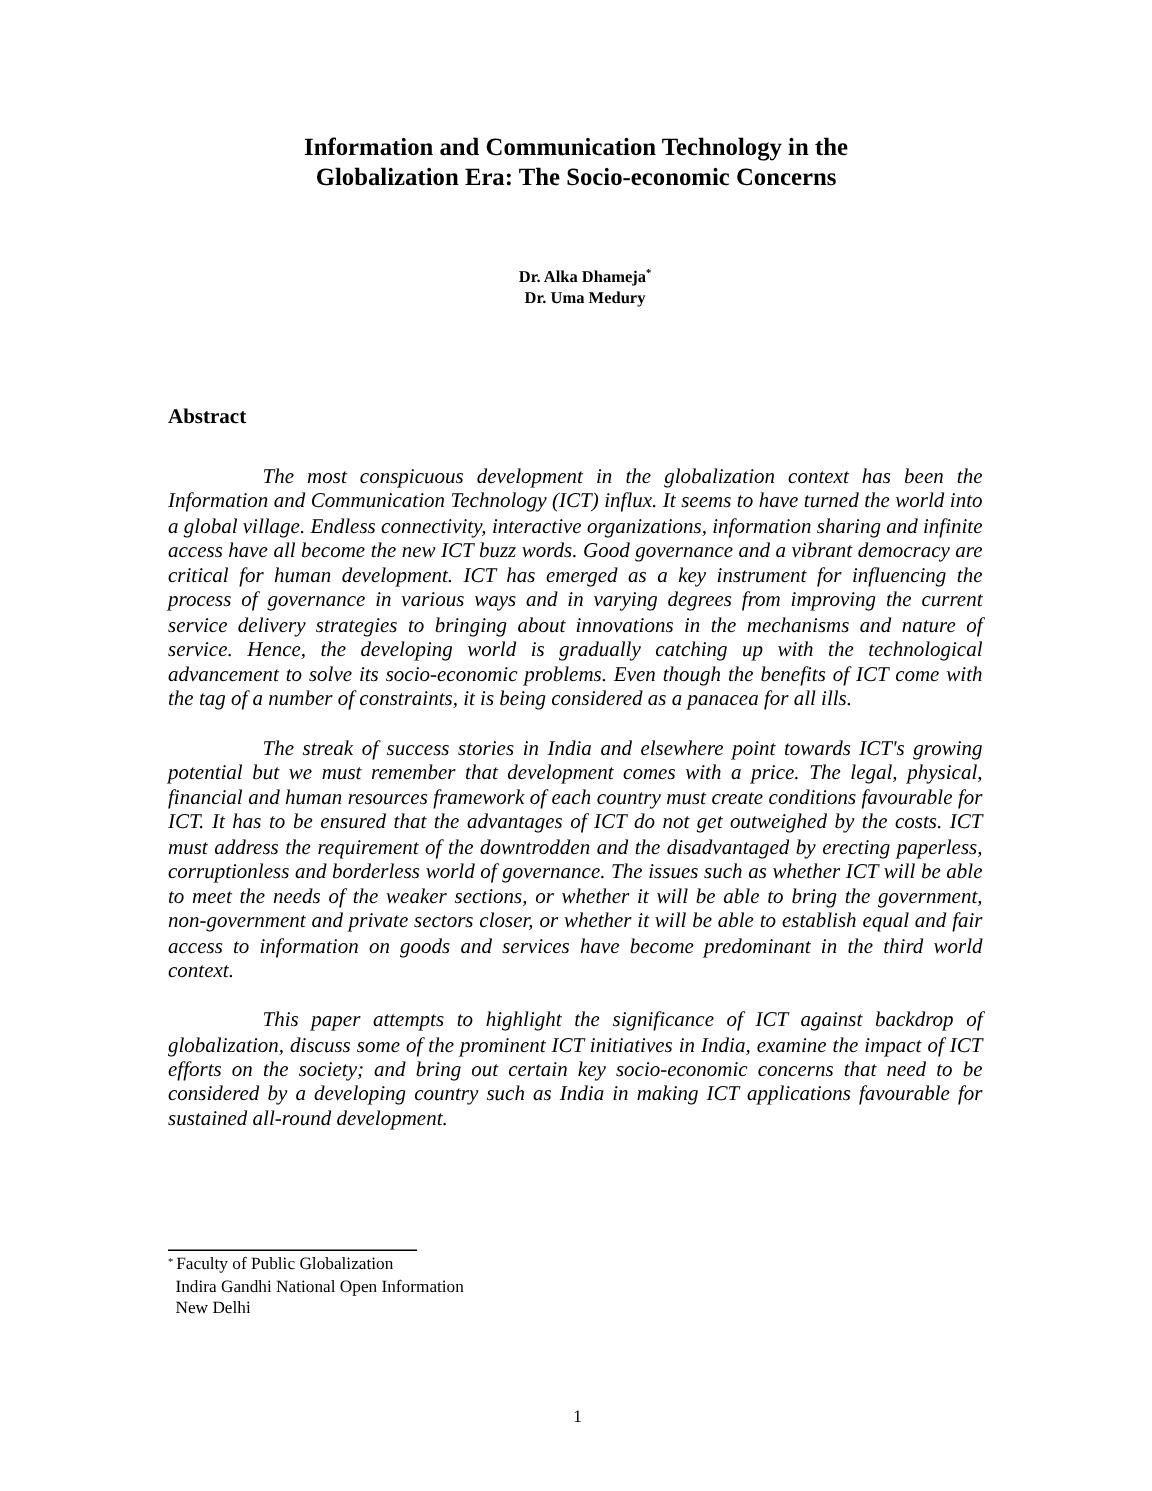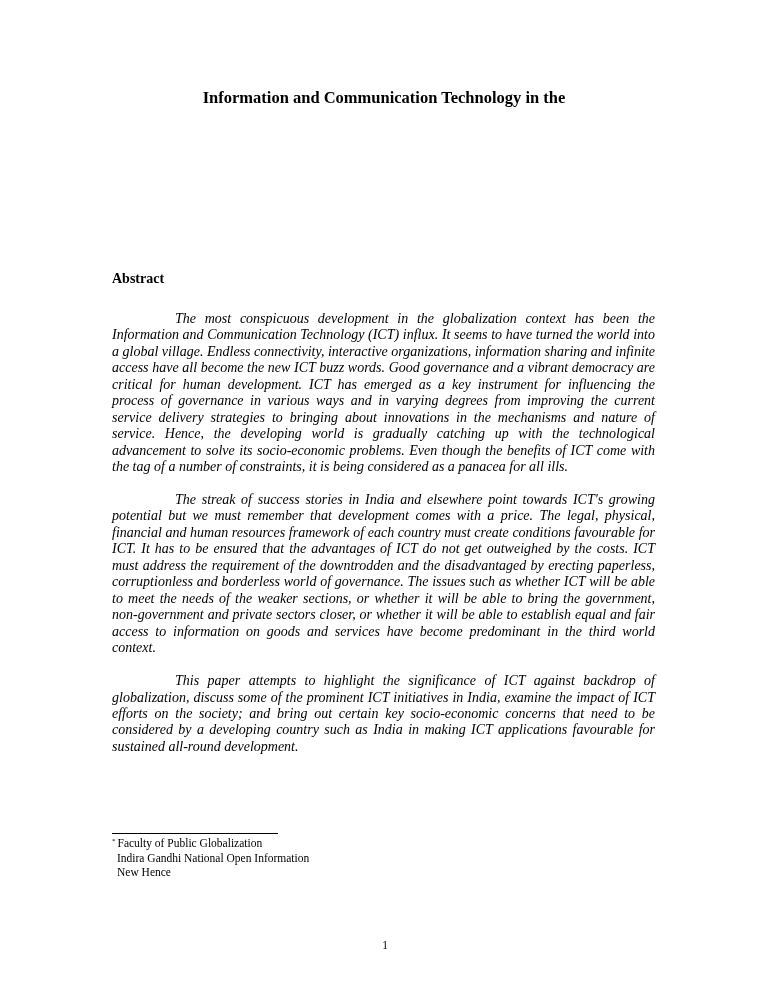--- a/index.html
+++ b/index.html
@@ -16,32 +16,37 @@
   .footnote sup { font-size: 7px; vertical-align: top; position: relative; top: -2px; margin-right: 2px; }
   .page-number { position: absolute; left: 370px; top: 939px; width: 30px; text-align: center; font-size: 11.5px; }
 </style>
 </head>
 <body>
 
 <div class="page">
 
   <div class="title">
     <div>Information and Communication Technology in the</div>
+    <div>Globalization Era:  The Socio-economic Concerns</div>
   </div>
 
+  <div class="authors">
+    <div><span>Dr. Alka Dhameja</span><sup>*</sup></div>
+    <div><span>Dr. Uma Medury</span></div>
+  </div>
 
   <div class="abstract-heading">Abstract</div>
 
   <div class="abstract-body">
     <p class="para">The most conspicuous development in the globalization context has been the Information and Communication Technology (ICT) influx.  It seems to have turned the world into a global village.  Endless connectivity, interactive organizations, information sharing and infinite access have all become the new ICT buzz words.  Good governance and a vibrant democracy are critical for human development.  ICT has emerged as a key instrument for influencing the process of governance in various ways and in varying degrees from improving the current service delivery strategies to bringing about innovations in the mechanisms and nature of service.  Hence, the developing world is gradually catching up with the technological advancement to solve its socio-economic problems.  Even though the benefits of ICT come with the tag of a number of constraints, it is being considered as a panacea for all ills.</p>
     <p class="para">The streak of success stories in India and elsewhere point towards ICT's  growing potential but we must remember that development comes with a price.  The legal, physical, financial and human resources framework of each country must create conditions favourable for ICT.  It has to be ensured that the advantages of ICT do not get outweighed by the costs. ICT must address the requirement of the downtrodden and the disadvantaged by erecting paperless, corruptionless and borderless world of governance.  The issues such as whether ICT will be able to meet the needs of the weaker sections, or whether it will be able to bring the government, non-government and private sectors closer, or whether it will be able to establish equal and fair access to information on goods and services have become predominant in the third world context.</p>
     <p class="para">This paper attempts to highlight the significance of ICT against backdrop of globalization, discuss some of the prominent ICT initiatives in India, examine the impact of ICT efforts on the society; and bring out certain key socio-economic concerns that need to be considered by a developing country such as India in making ICT applications favourable for sustained all-round development.</p>
   </div>
 
   <div class="footnote-rule"></div>
   <div class="footnote">
     <div><sup>*</sup><span>Faculty of Public Globalization</span></div>
     <div style="padding-left:5px"><span>Indira Gandhi National Open Information</span></div>
-    <div style="padding-left:5px"><span>New Hence</span></div>
+    <div style="padding-left:5px"><span>New Delhi</span></div>
   </div>
 
   <div class="page-number">1</div>
 </div>
 
 </body></html>

